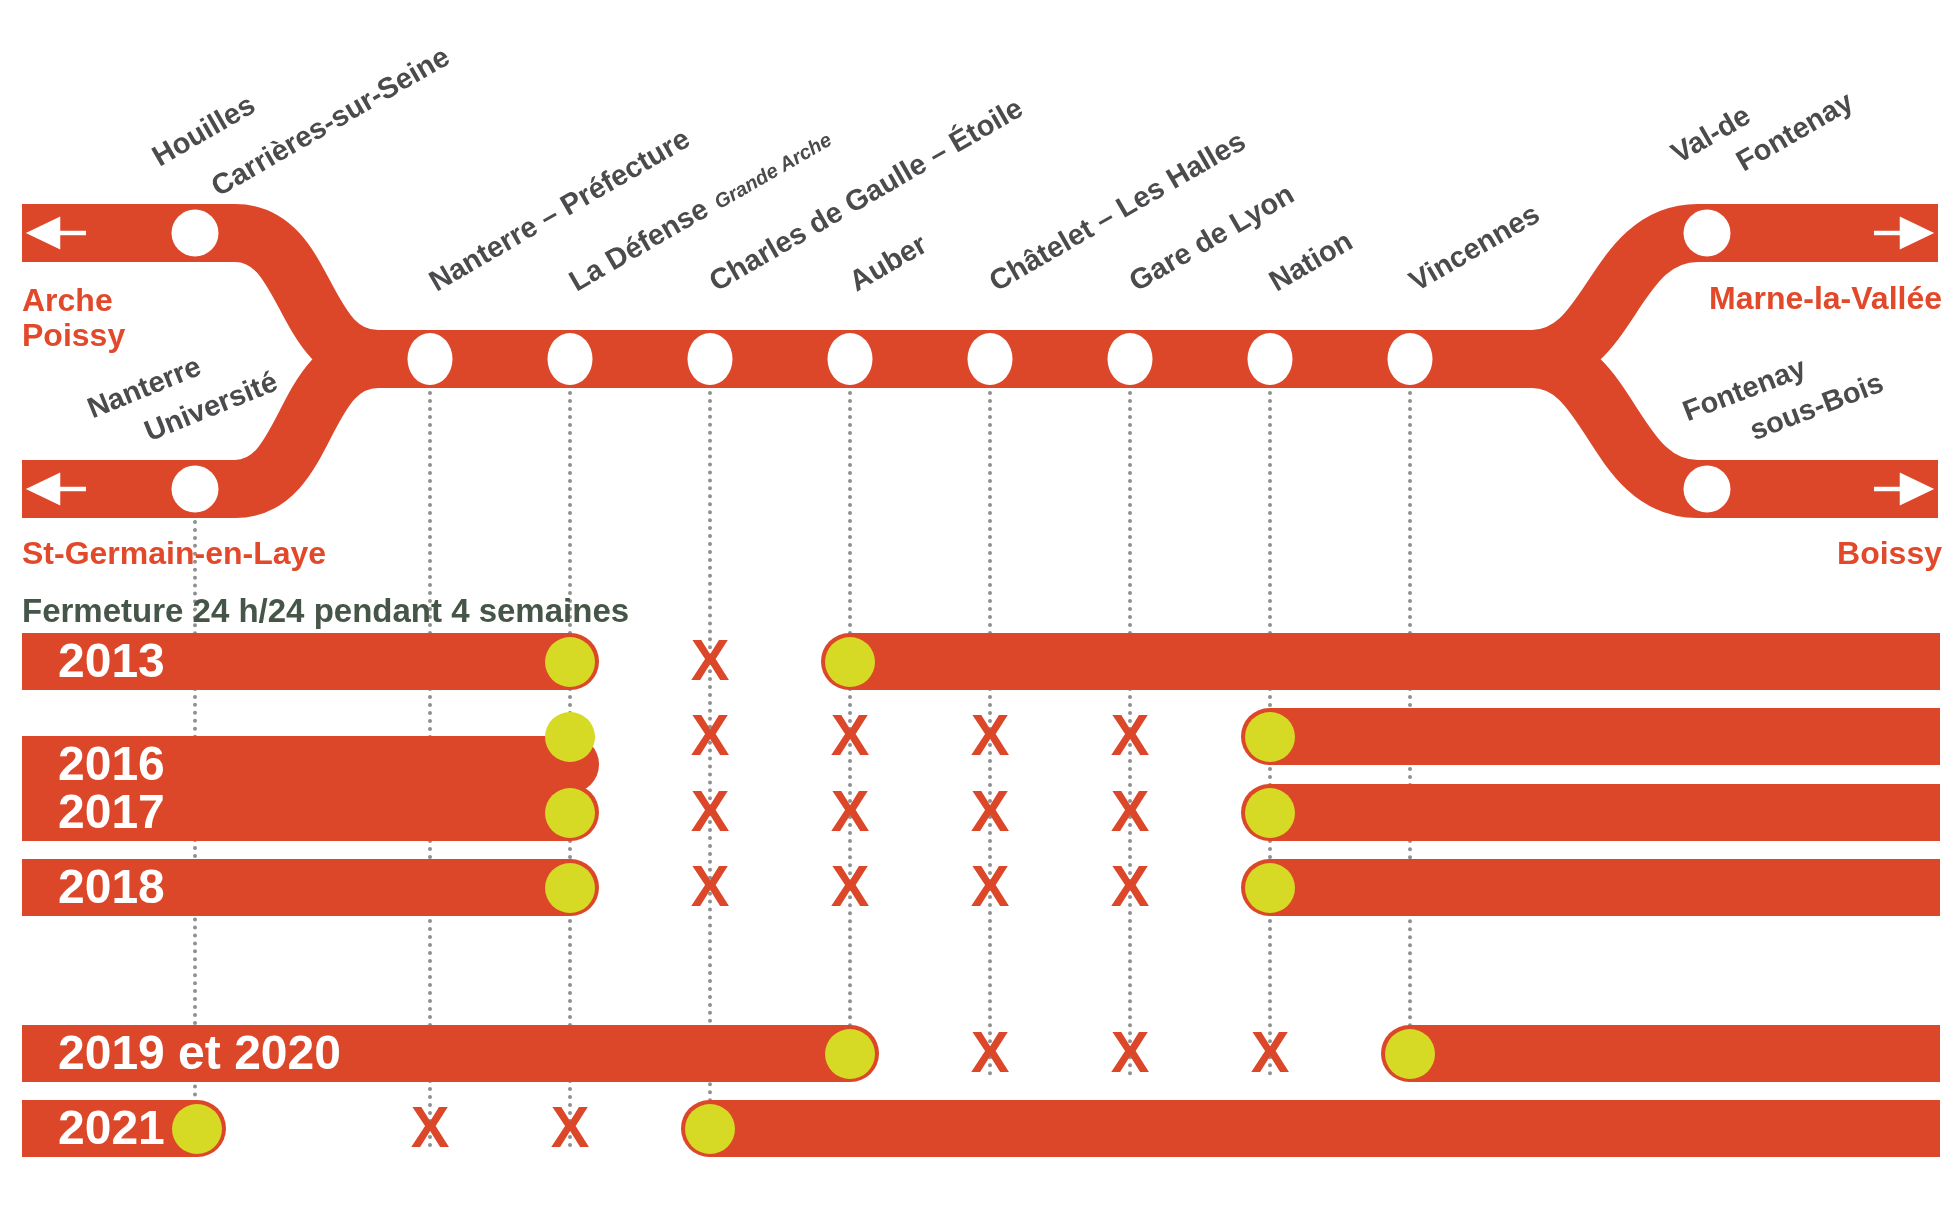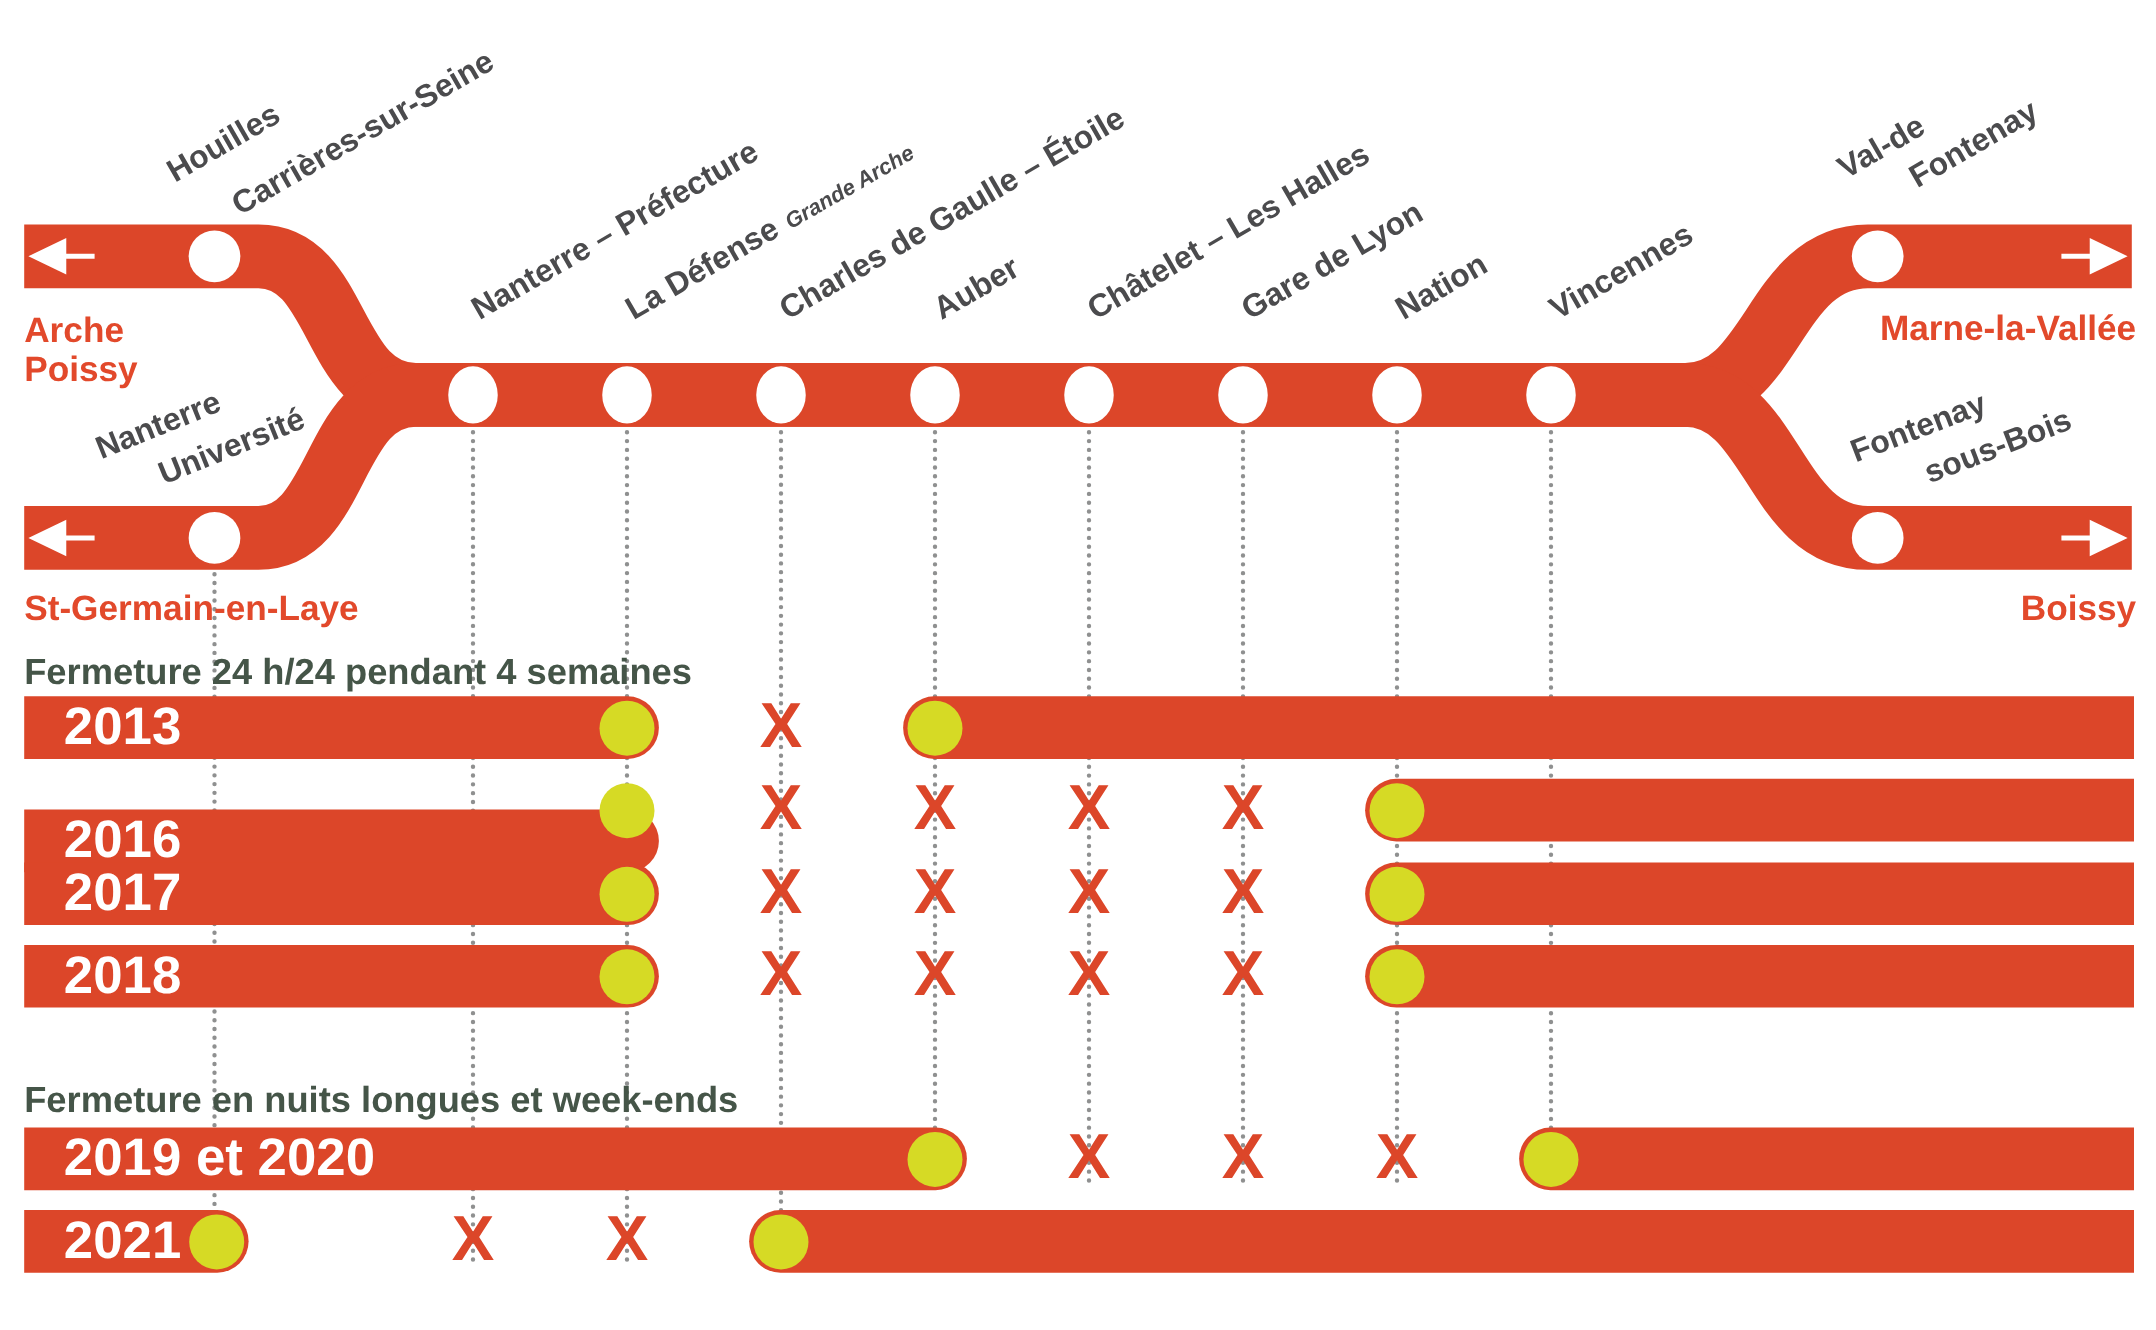--- a/index.html
+++ b/index.html
@@ -107,21 +107,20 @@
 
   <div class="terminal" style="left:22px;top:283px;">
     <div>Arche</div>
     <div>Poissy</div>
   </div>
   <div class="terminal" style="left:22px;top:536px;">St-Germain-en-Laye</div>
   <div class="terminal right-align" style="right:18px;top:281px;">Marne-la-Vallée</div>
   <div class="terminal right-align" style="right:18px;top:536px;">Boissy</div>
 
   <div class="sec-title" style="top:592px;">Fermeture 24 h/24 pendant 4 semaines</div>
-  <div class="sec-title" style="top:981px;">Fermeture en nuits longues et week-ends</div>
 
   <div id="rows">
       <div class="bar" style="left: 22px; top: 633px; width: 577px; border-radius: 0px 29px 29px 0px;">
         <span class="yr">2013</span>
       </div>
       <div class="bar" style="left: 821px; top: 633px; width: 1119px; border-radius: 29px 0px 0px 29px;"></div>
       <div class="reopen" style="left: 570px; top: 661.5px;"></div>
       <div class="reopen" style="left: 850px; top: 661.5px;"></div>
       <span class="cross" style="left: 710px; top: 661.5px;">X</span>
       <div class="bar" style="left: 22px; top: 736px; width: 577px; border-radius: 0px 29px 29px 0px;">

